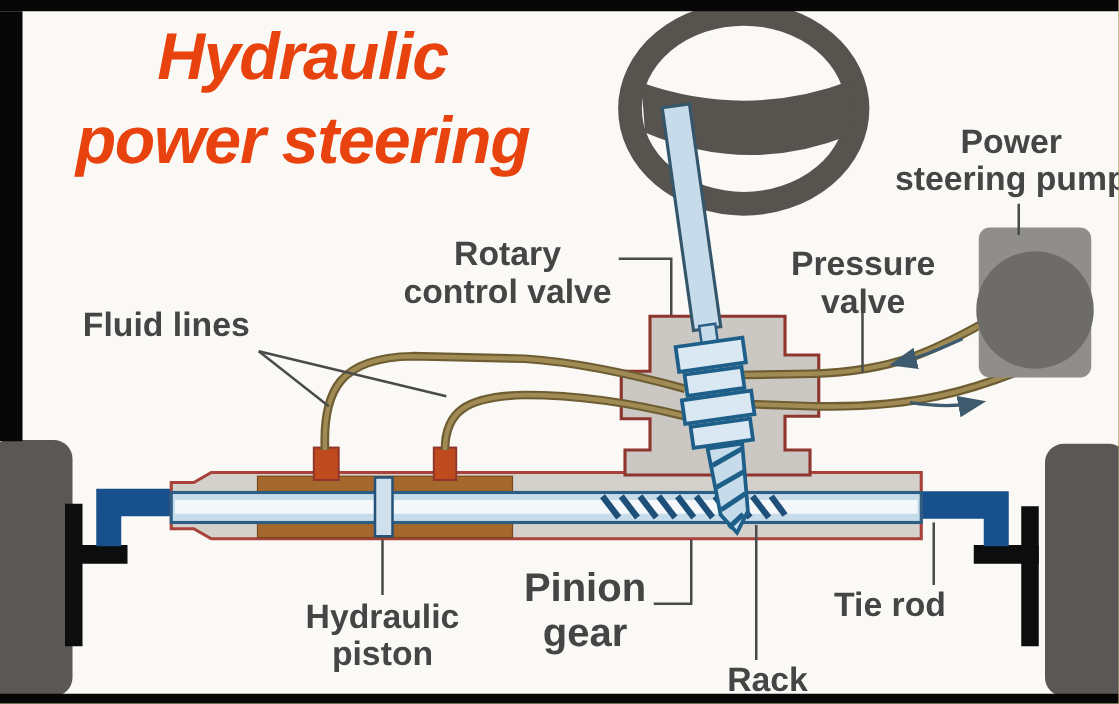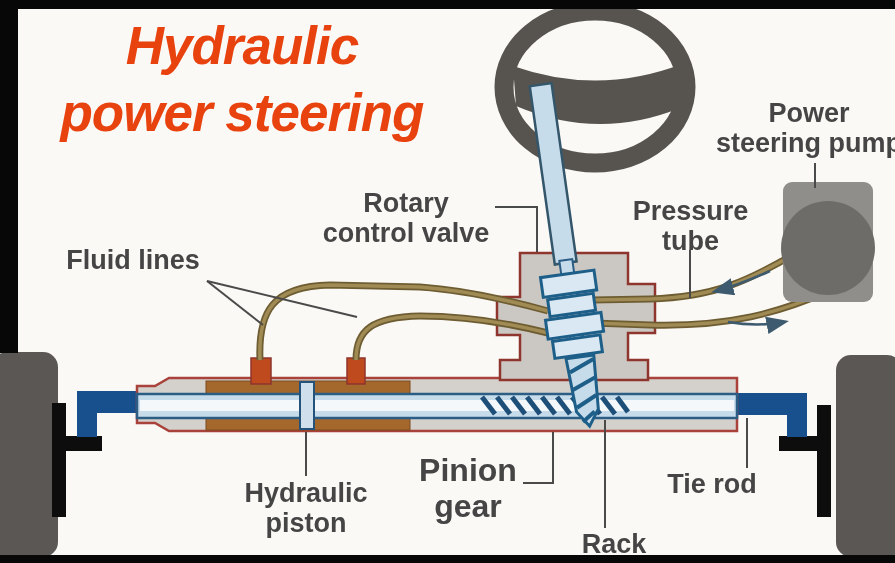--- a/index.html
+++ b/index.html
@@ -150,21 +150,21 @@
   <rect x="0" y="555" width="895" height="8" fill="#070707"></rect>
   <rect x="0" y="9" width="18" height="344" fill="#070707"></rect>
 </svg>
 
 <div id="title" class="lbl">Hydraulic
 power steering</div>
 <div id="lbl-fluid" class="lbl">Fluid lines</div>
 <div id="lbl-rotary" class="lbl">Rotary
 control valve</div>
 <div id="lbl-pressure" class="lbl">Pressure
-tube</div>
+valve</div>
 <div id="lbl-pump" class="lbl">Power
 steering pump</div>
 <div id="lbl-piston" class="lbl">Hydraulic
 piston</div>
 <div id="lbl-pinion" class="lbl">Pinion
 gear</div>
 <div id="lbl-rack" class="lbl">Rack</div>
 <div id="lbl-tierod" class="lbl">Tie rod</div>
 
 </div>

